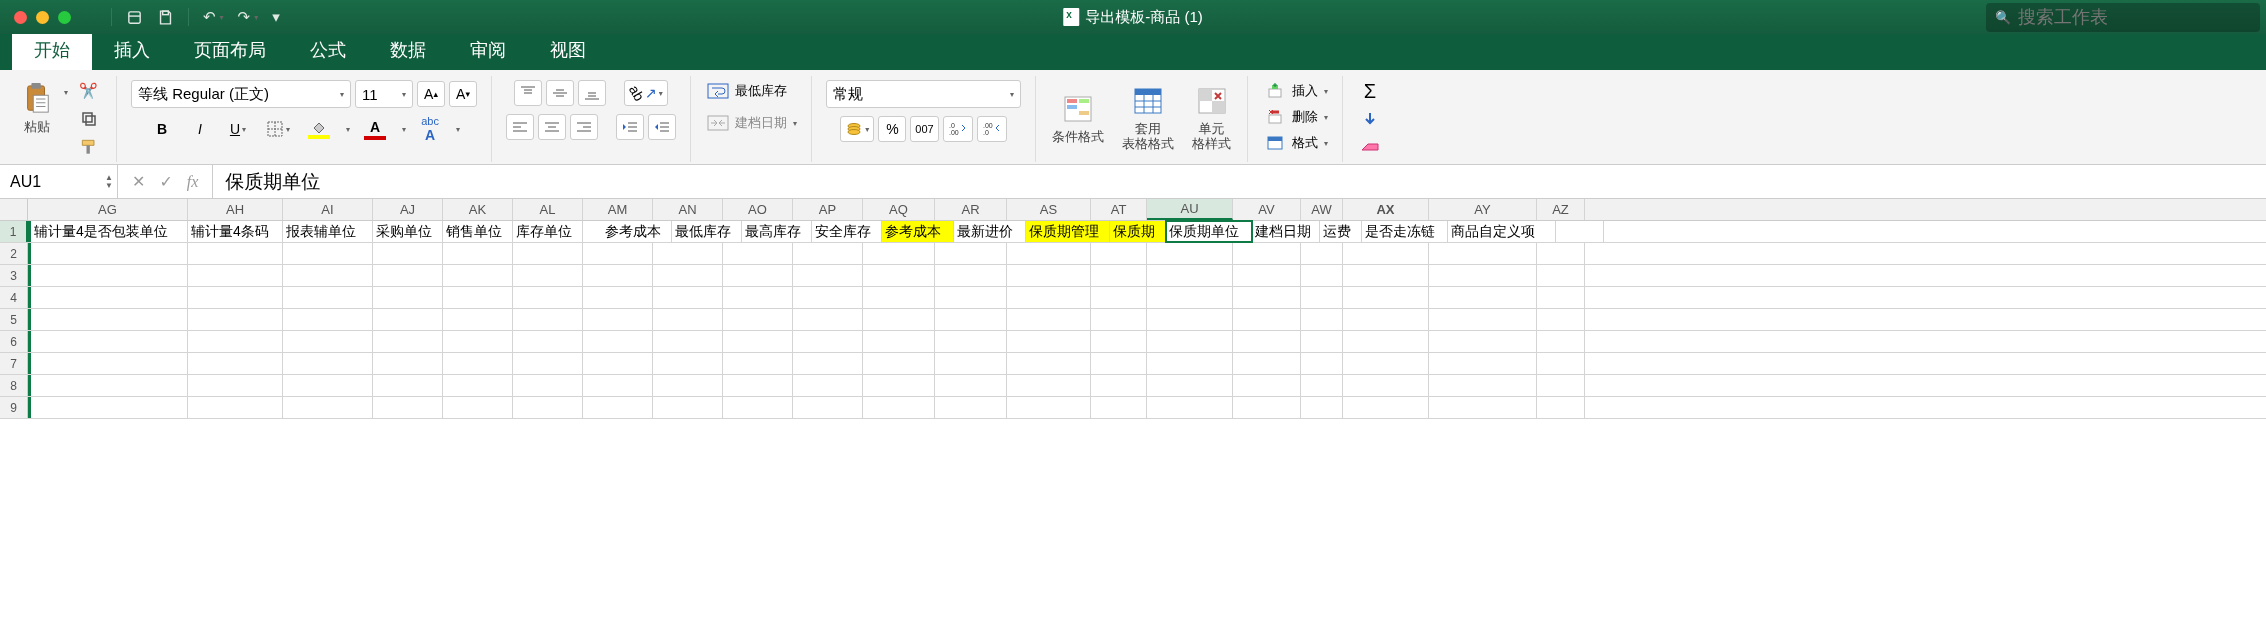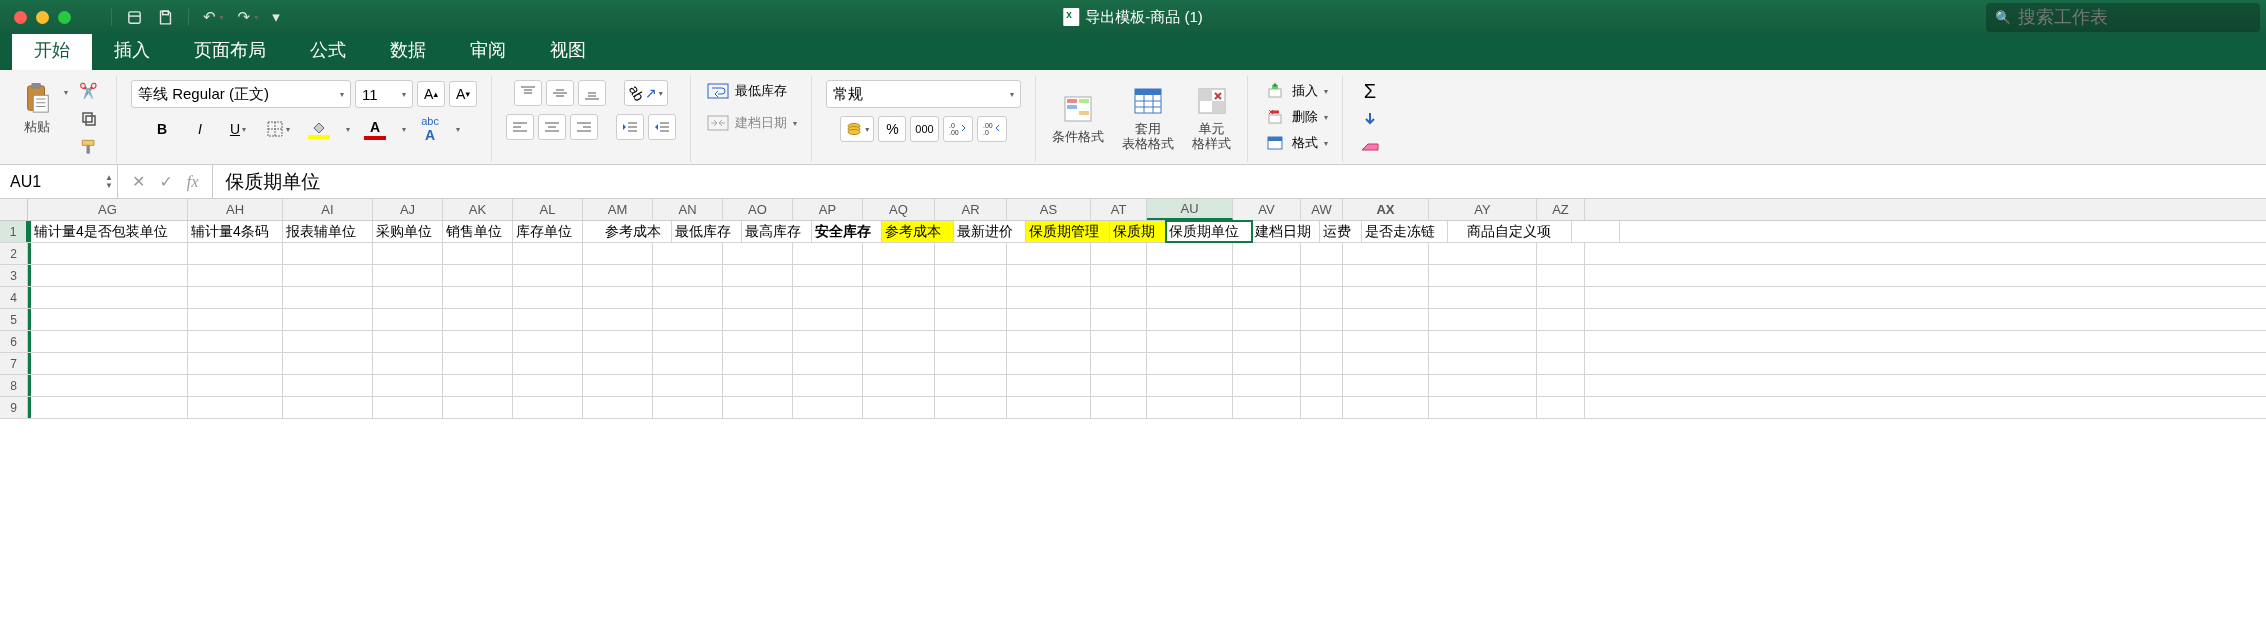--- a/index.html
+++ b/index.html
@@ -310,21 +310,21 @@
       <div class="small-btn">
         <svg width="18" height="16" viewBox="0 0 18 16">
             <ellipse cx="9" cy="5" rx="6" ry="2.5" fill="#f5c23a" stroke="#b58a1a"></ellipse>
             <ellipse cx="9" cy="8" rx="6" ry="2.5" fill="#f5c23a" stroke="#b58a1a"></ellipse>
             <ellipse cx="9" cy="11" rx="6" ry="2.5" fill="#f5c23a" stroke="#b58a1a"></ellipse>
           </svg>
           <span class="dd-arrow">▾</span>
       </div>
       <div class="small-btn">%</div>
       <div class="small-btn">
-          <span style="font-size:11px;">000</span>
+          <span style="font-size:11px;">007</span>
         </div>
       <div class="small-btn">
         <svg width="20" height="14" viewBox="0 0 20 14">
             <text x="1" y="6" font-size="7" fill="#333">.0</text>
             <text x="1" y="13" font-size="7" fill="#333">.00</text>
             <path d="M14 3l3 3-3 3" fill="none" stroke="#2a64c4"></path>
           </svg>
       </div>
       <div class="small-btn">
         <svg width="20" height="14" viewBox="0 0 20 14">
@@ -474,30 +474,30 @@
         <div class="row-h sel">1</div>
         <div class="cell first-col-left" style="width: 160px;">辅计量4是否包装单位</div>
         <div class="cell" style="width: 95px;">辅计量4条码</div>
         <div class="cell" style="width: 90px;">报表辅单位</div>
         <div class="cell" style="width: 70px;">采购单位</div>
         <div class="cell" style="width: 70px;">销售单位</div>
         <div class="cell" style="width: 70px;">库存单位</div>
         <div class="cell" style="width: 70px; margin-left: 19px;">参考成本</div>
         <div class="cell" style="width: 70px;">最低库存</div>
         <div class="cell" style="width: 70px;">最高库存</div>
-        <div class="cell" style="width: 70px; font-weight: bold;">安全库存</div>
+        <div class="cell" style="width: 70px;">安全库存</div>
         <div class="cell hl" style="width: 72px;">参考成本</div>
         <div class="cell" style="width: 72px;">最新进价</div>
         <div class="cell hl" style="width: 84px;">保质期管理</div>
         <div class="cell hl" style="width: 56px;">保质期</div>
         <div class="cell sel-border" style="width: 86px;">保质期单位</div>
         <div class="cell" style="width: 68px;">建档日期</div>
         <div class="cell" style="width: 42px;">运费</div>
         <div class="cell" style="width: 86px;">是否走冻链</div>
-        <div class="cell" style="width: 108px; margin-left: 16px;">商品自定义项</div>
+        <div class="cell" style="width: 108px;">商品自定义项</div>
         <div class="cell" style="width: 48px;"></div>
       </div>
       <div class="row">
         <div class="row-h">2</div>
         <div class="cell first-col-left" style="width: 160px;"></div>
         <div class="cell" style="width: 95px;"></div>
         <div class="cell" style="width: 90px;"></div>
         <div class="cell" style="width: 70px;"></div>
         <div class="cell" style="width: 70px;"></div>
         <div class="cell" style="width: 70px;"></div>

